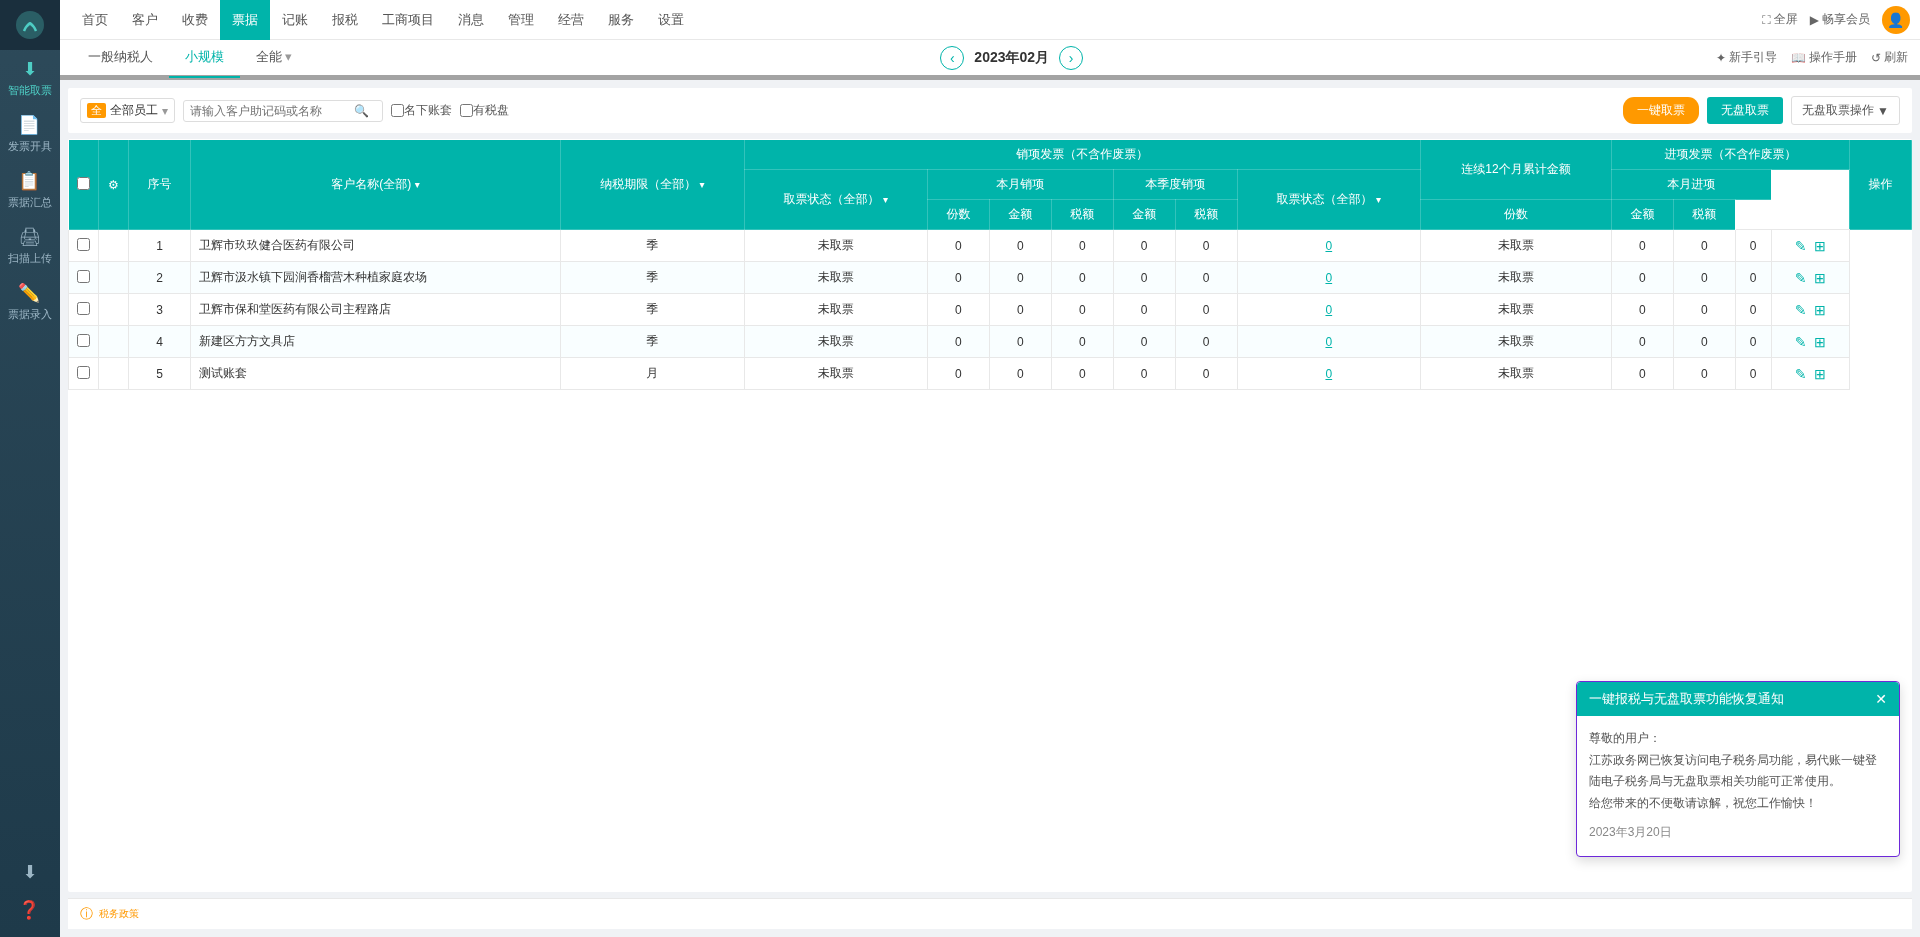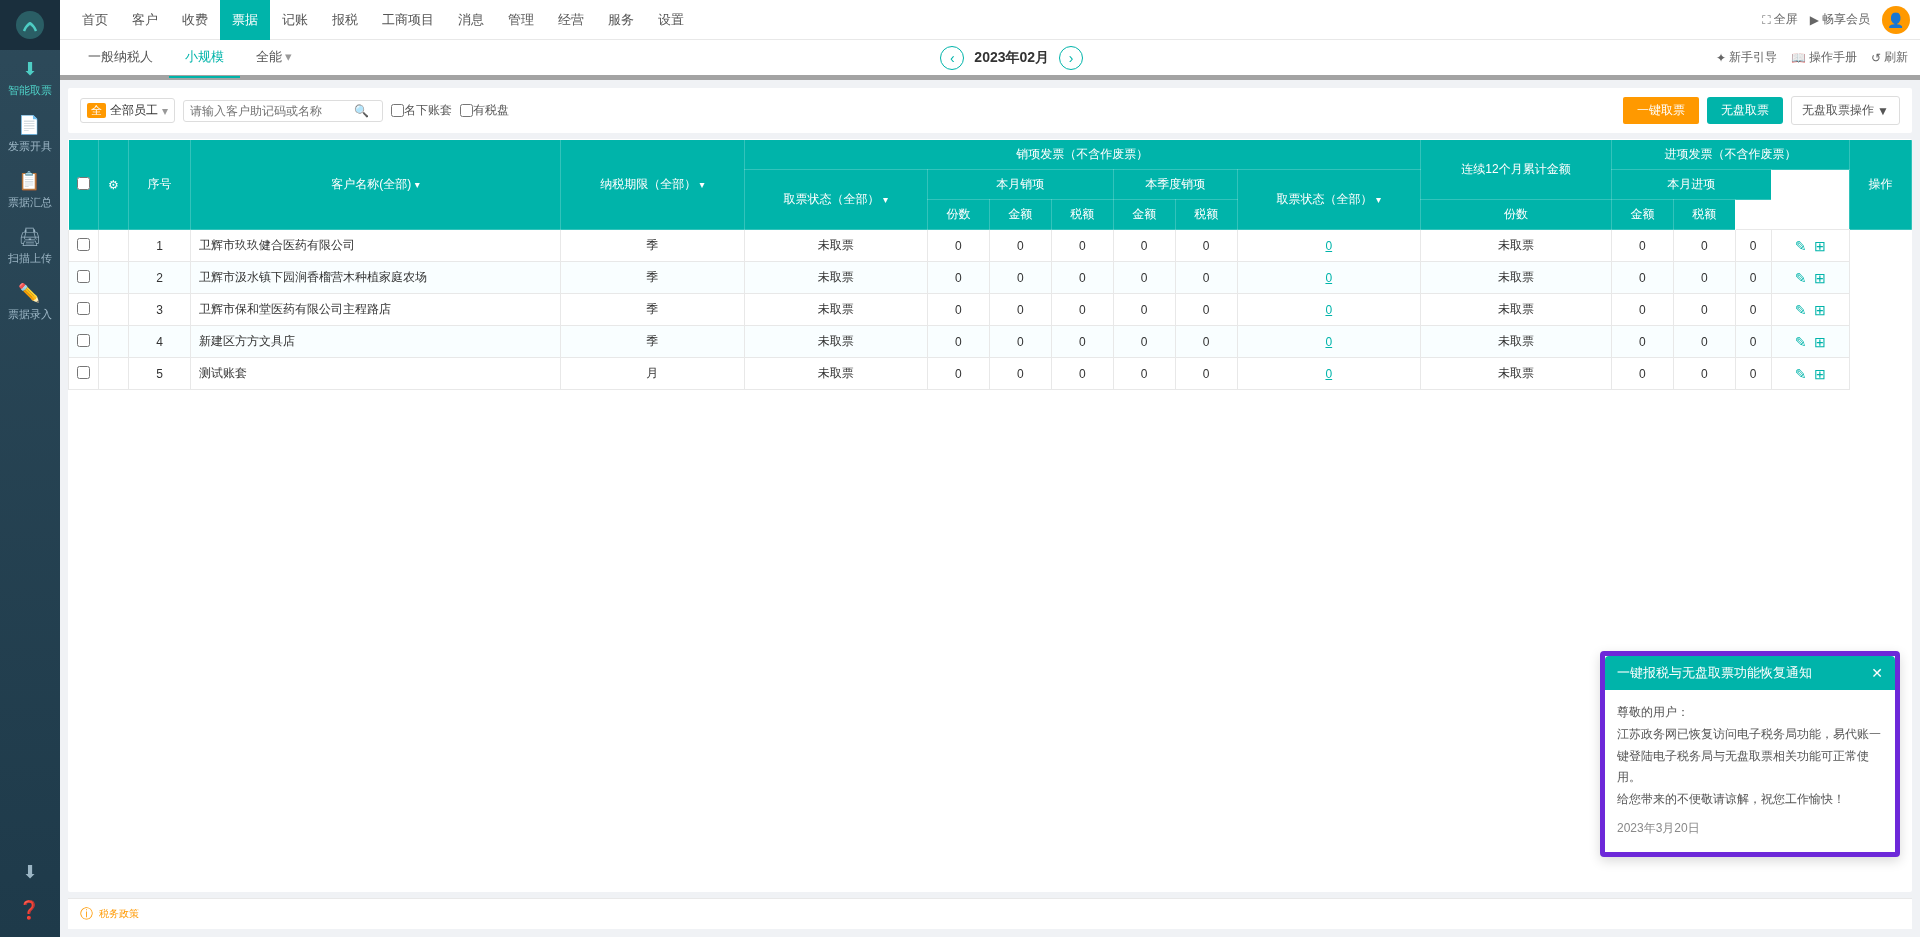--- a/index.html
+++ b/index.html
@@ -190,21 +190,21 @@
     .toolbar-right {
       margin-left: auto;
       display: flex;
       align-items: center;
       gap: 8px;
     }
     .btn-primary {
       background: #ff9900;
       color: #fff;
       border: none;
-      border-radius: 2px;
+      border-radius: 11px;
       padding: 5px 14px;
       font-size: 12px;
       cursor: pointer;
       white-space: nowrap;
     }
     .btn-danger {
       background: #00b4aa;
       color: #fff;
       border: none;
       border-radius: 3px;
@@ -263,23 +263,23 @@
     .td-link { color: #00b4aa; cursor: pointer; text-decoration: underline; }
     .action-icon { color: #00b4aa; cursor: pointer; font-size: 14px; margin: 0 2px; }
     .checkbox-col { width: 30px; }
     .settings-col { width: 30px; }
 
     
     .notification-popup {
       position: fixed;
       bottom: 80px;
       right: 20px;
-      width: 300px;
-      background: #fff;
-      border: 5px solid #6d28d9;
+      width: 324px;
+      background: #fff;
+      border: 1px solid #6d28d9;
       border-radius: 4px;
       box-shadow: 0 4px 12px rgba(0,0,0,0.15);
       z-index: 1000;
       font-size: 12px;
     }
     .notification-header {
       background: #00b4aa;
       color: #fff;
       padding: 8px 12px;
       display: flex;

